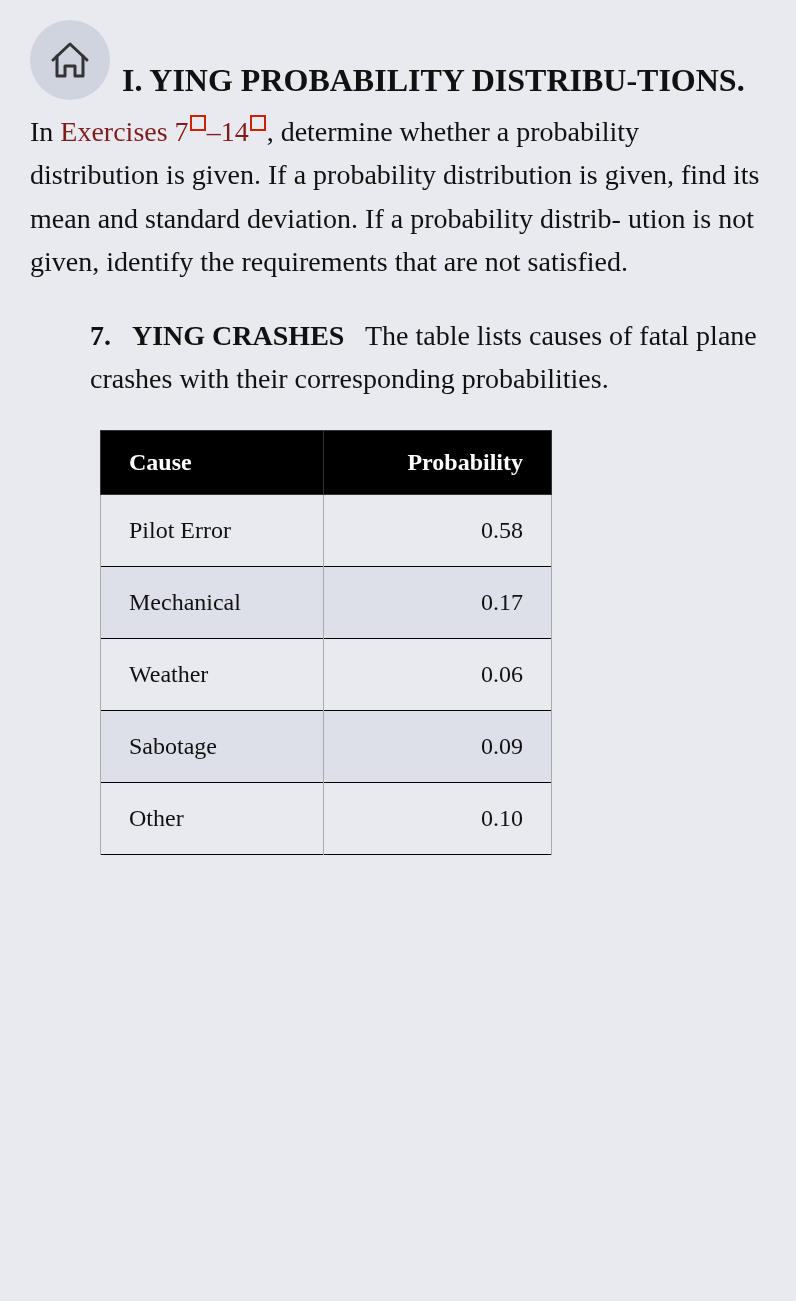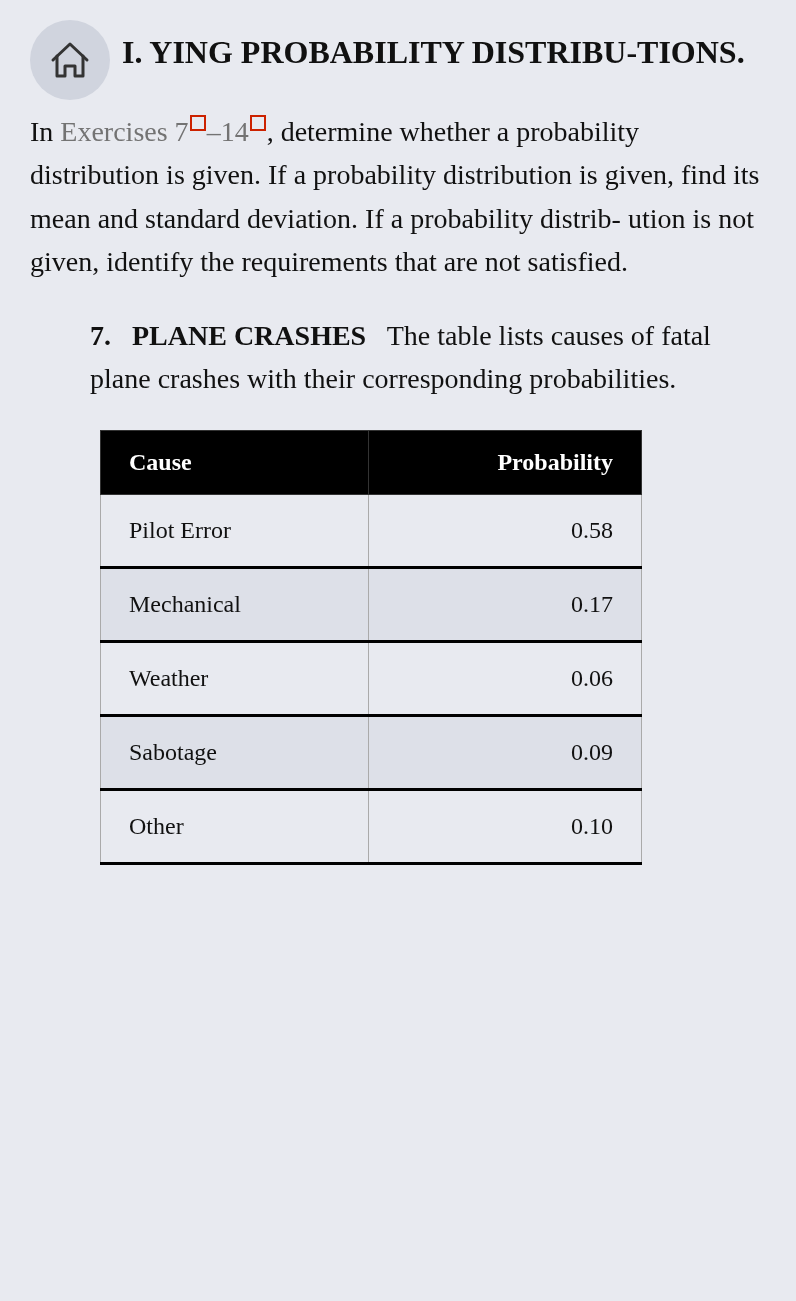--- a/index.html
+++ b/index.html
@@ -11,21 +11,21 @@
     body {
       width: 796px;
       min-height: 1301px;
       background-color: #e8eaf0;
       font-family: Georgia, 'Times New Roman', serif;
       padding: 20px 30px 30px 30px;
     }
 
     .header-row {
       display: flex;
-      align-items: flex-start;
+      align-items: flex-end;
       margin-bottom: 10px;
     }
 
     .home-icon-circle {
       width: 80px;
       height: 80px;
       background: #d0d4de;
       border-radius: 50%;
       display: flex;
       align-items: center;
@@ -49,21 +49,21 @@
 
     .body-text {
       font-size: 28px;
       line-height: 1.55;
       color: #111;
       margin-top: 8px;
       margin-bottom: 30px;
     }
 
     .red-link {
-      color: #737373;
+      color: #7f1d1d;
       text-decoration: none;
     }
 
     .superscript-box {
       display: inline-block;
       width: 16px;
       height: 16px;
       border: 2px solid #cc2200;
       vertical-align: super;
       font-size: 10px;
@@ -89,42 +89,42 @@
       font-weight: bold;
     }
 
     .table-container {
       margin-top: 30px;
       margin-left: 10px;
     }
 
     table {
       border-collapse: collapse;
-      width: 542px;
+      width: 452px;
     }
 
     thead tr {
       background-color: #000;
       color: #fff;
     }
 
     thead th {
       padding: 18px 28px;
       font-size: 24px;
       font-weight: bold;
       text-align: left;
       border: 1px solid #333;
     }
 
     thead th:last-child {
       text-align: right;
     }
 
     tbody tr {
-      border-bottom: 3px solid #000000;
+      border-bottom: 1px solid #000000;
       padding-left: 19px;
     }
 
     tbody tr:nth-child(even) {
       background-color: #dde0e8;
     }
 
     tbody tr:nth-child(odd) {
       background-color: #e8eaf0;
     }
@@ -163,21 +163,21 @@
   probability distribution is given, find its mean
   and standard deviation. If a probability distrib-
   ution is not given, identify the requirements
   that are not satisfied.
 </div>
 
 <div class="exercise-section">
   <div class="exercise-header">
     <span class="exercise-number">7.</span>
     &nbsp;
-    <span class="exercise-title">PLANE CRASHES</span>
+    <span class="exercise-title">YING CRASHES</span>
     &nbsp;
     <span>The table lists causes of fatal plane crashes with their corresponding probabilities.</span>
   </div>
 
   <div class="table-container">
     <table>
       <thead>
         <tr>
           <th>Cause</th>
           <th>Probability</th>

